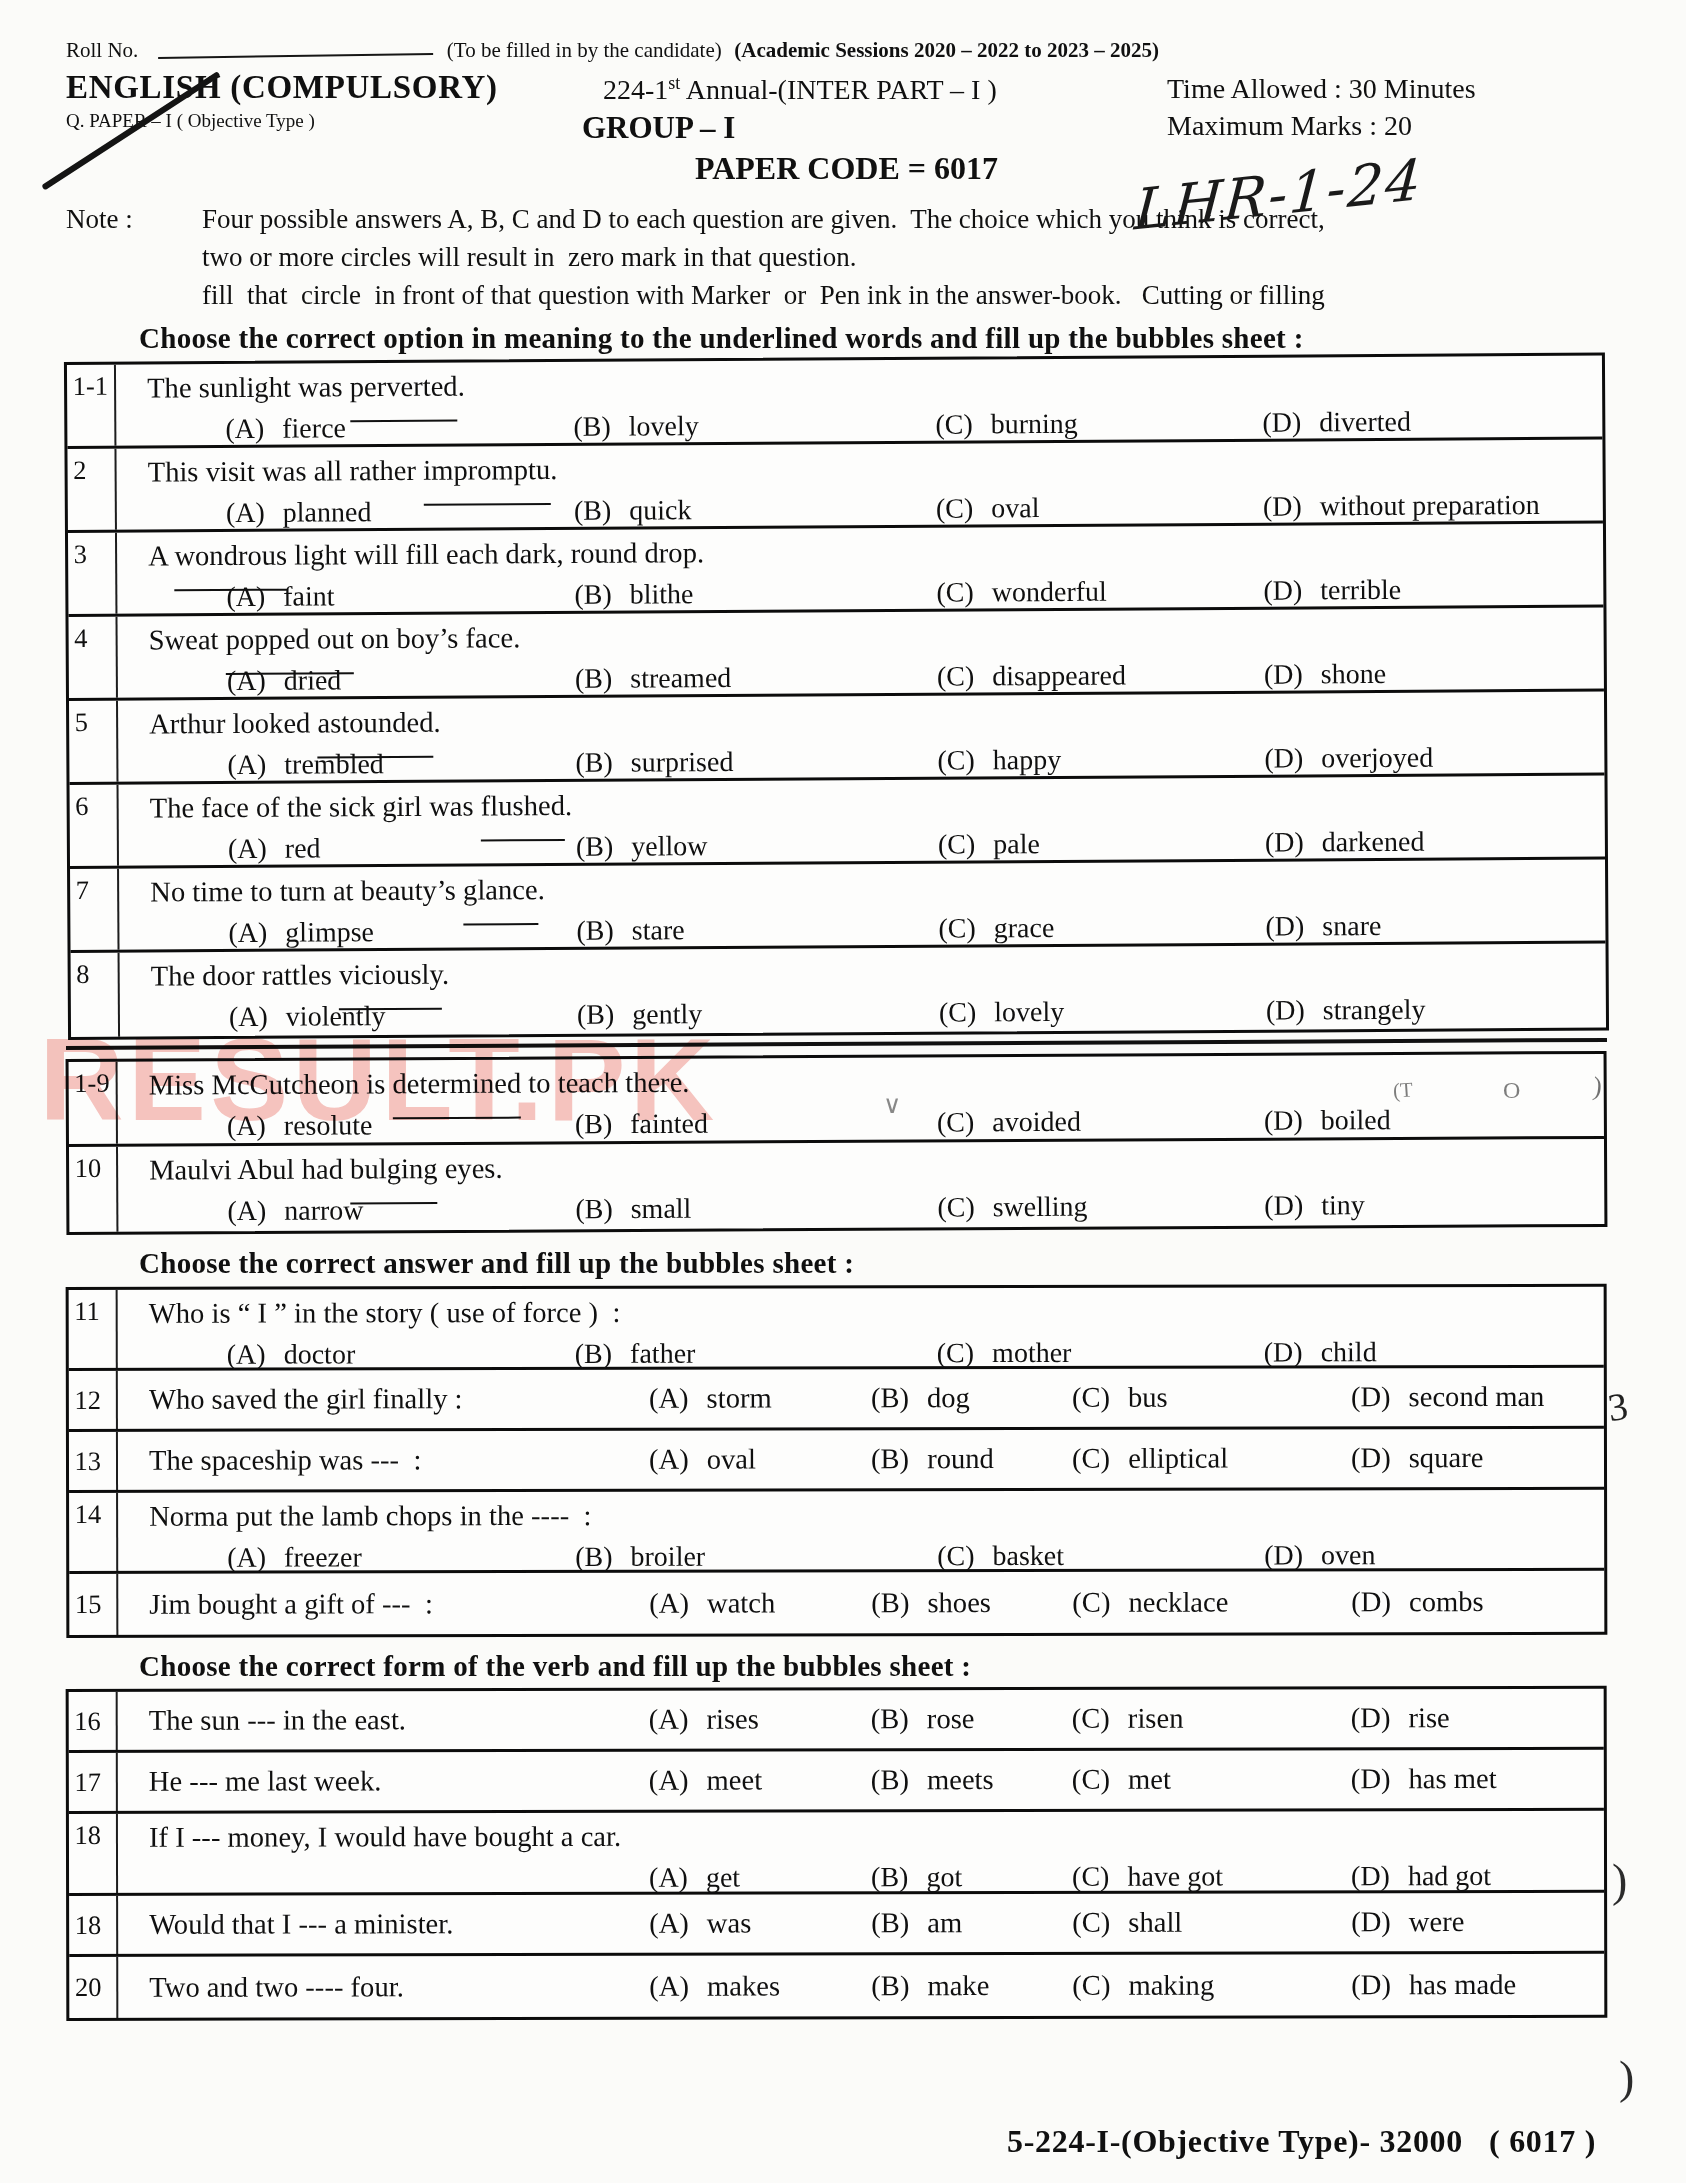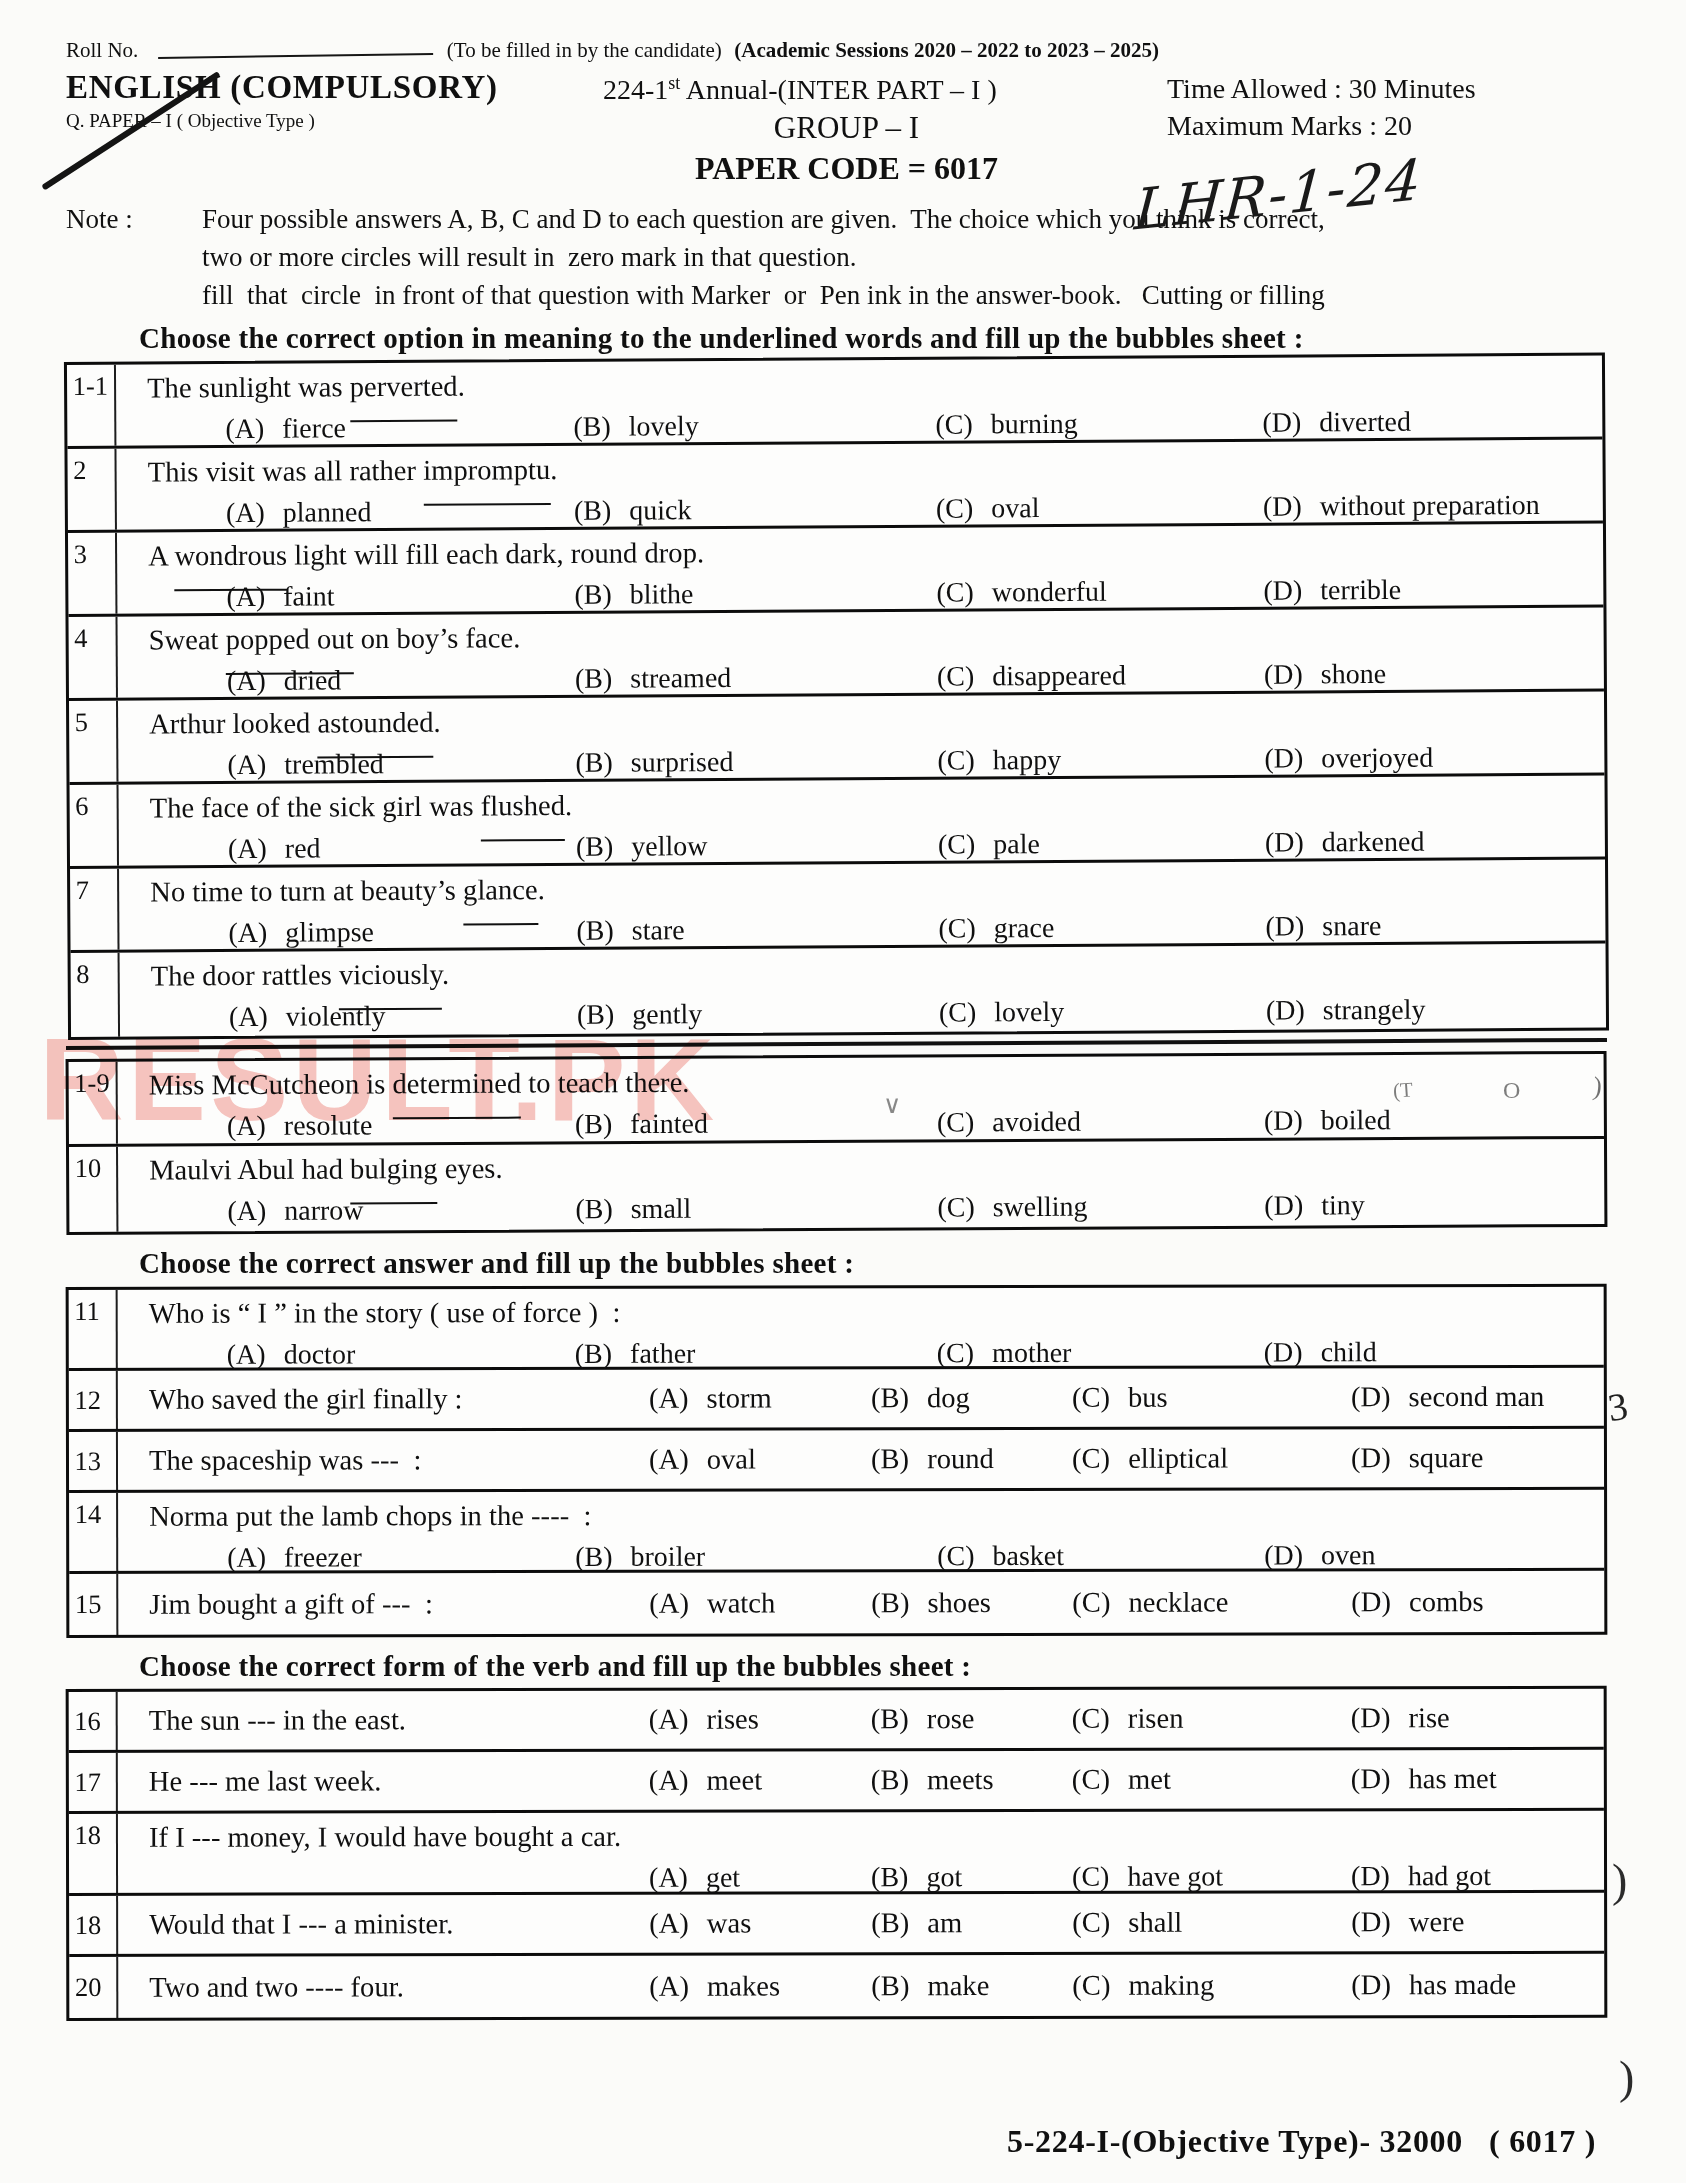--- a/index.html
+++ b/index.html
@@ -29,21 +29,21 @@
   }
   .fill-note { margin-right: 12.5px; font-family: Liberation Serif, serif; }
   .sessions { font-weight: bold; }
   .hline { display: flex; margin-left: 66px; white-space: nowrap; }
   .hl2 { margin-top: 5.6px; }
   .hl2 .c1 { width: 516px; font-weight: bold; font-size: 33px; letter-spacing: 0.7px; }
   .hl2 .c2 { width: 529px; font-size: 28px; padding-left: 21px; padding-top: 4.2px; }
   .hl2 .c3 { font-size: 28px; padding-left: 56px; padding-top: 4.2px; }
   .hl3 { margin-top: 4.2px; }
   .hl3 .c1 { width: 516px; font-size: 19px; }
-  .hl3 .c2 { width: 529px; text-align: center; font-weight: normal; font-size: 31px; }
+  .hl3 .c2 { width: 529px; font-weight: bold; font-size: 31px; }
   .hl3 .c3 { font-size: 28px; padding-left: 56px; }
   .hl4 { margin-top: 4.2px; }
   .hl4 .c1 { width: 516px; }
   .hl4 .c2 { width: 529px; text-align: center; font-weight: bold; font-size: 32px; }
   sup { font-size: 18px; }
   
   .note {
     display: flex;
     margin: 12.5px 42px 0 66px;
     font-size: 27px;

